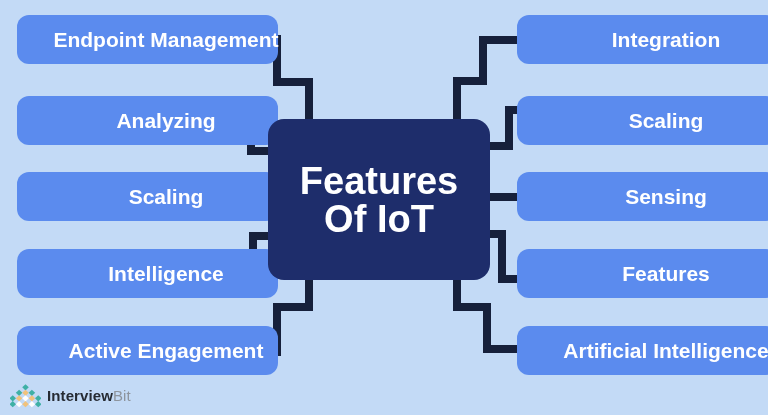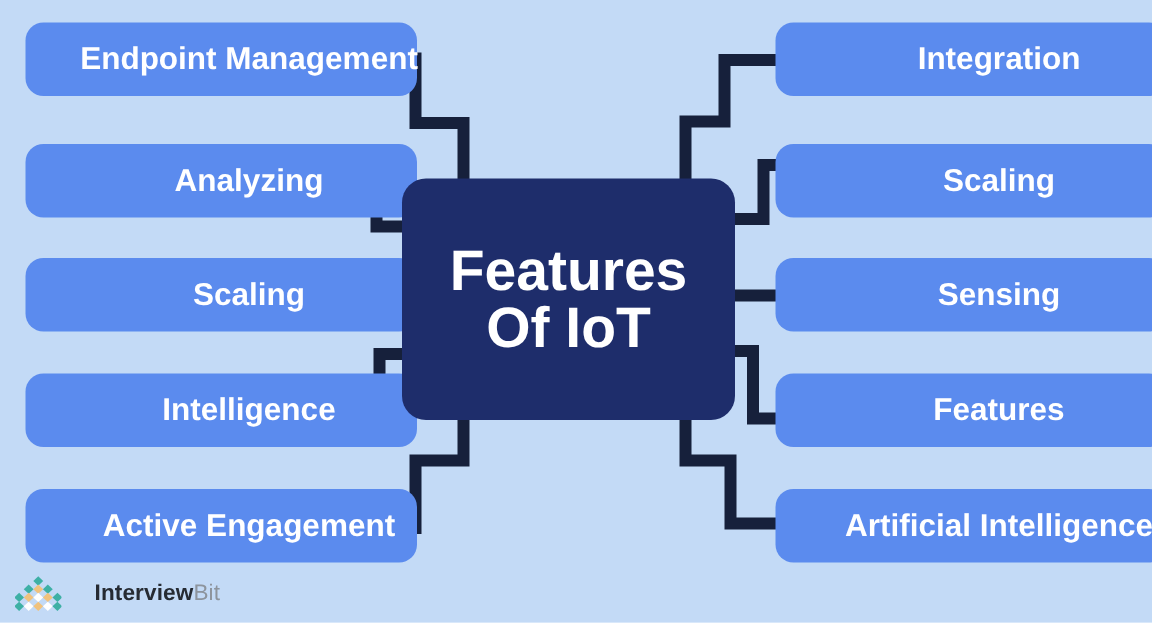--- a/index.html
+++ b/index.html
@@ -43,21 +43,21 @@
     left:268px;top:119px;width:222px;height:161px;
     background:var(--center-navy,#1e2d6b);
     border-radius:16px;
     color:var(--text-white,#ffffff);
     display:flex;flex-direction:column;align-items:center;justify-content:center;
     font-weight:bold;font-size:38px;line-height:1;
     text-align:center;
   }
   .brand{
     position:absolute;left:10px;top:382px;
-    display:flex;align-items:center;gap:22px;height:27px;
+    display:flex;align-items:center;gap:6px;height:27px;
   }
   .brand-icon{display:block;}
   .d-teal{fill:var(--brand-teal,#3eb0a5);}
   .d-gold{fill:var(--brand-gold,#f0c27d);}
   .d-white{fill:#ffffff;}
   .brand-text{font-size:15px;letter-spacing:0.1px;}
   .brand-text .b1{font-weight:bold;color:var(--brand-dark,#262b33);}
   .brand-text .b2{font-weight:normal;color:var(--brand-gray,#8d949d);}
 </style>
 </head>

